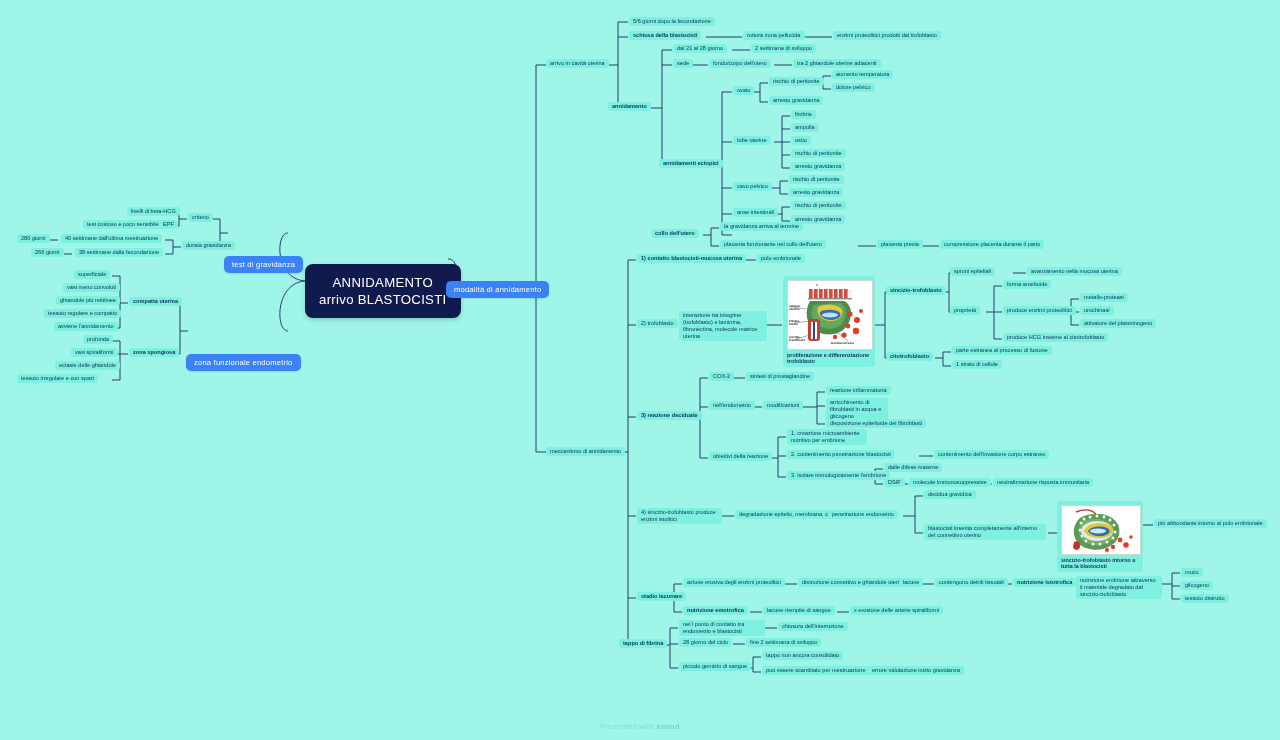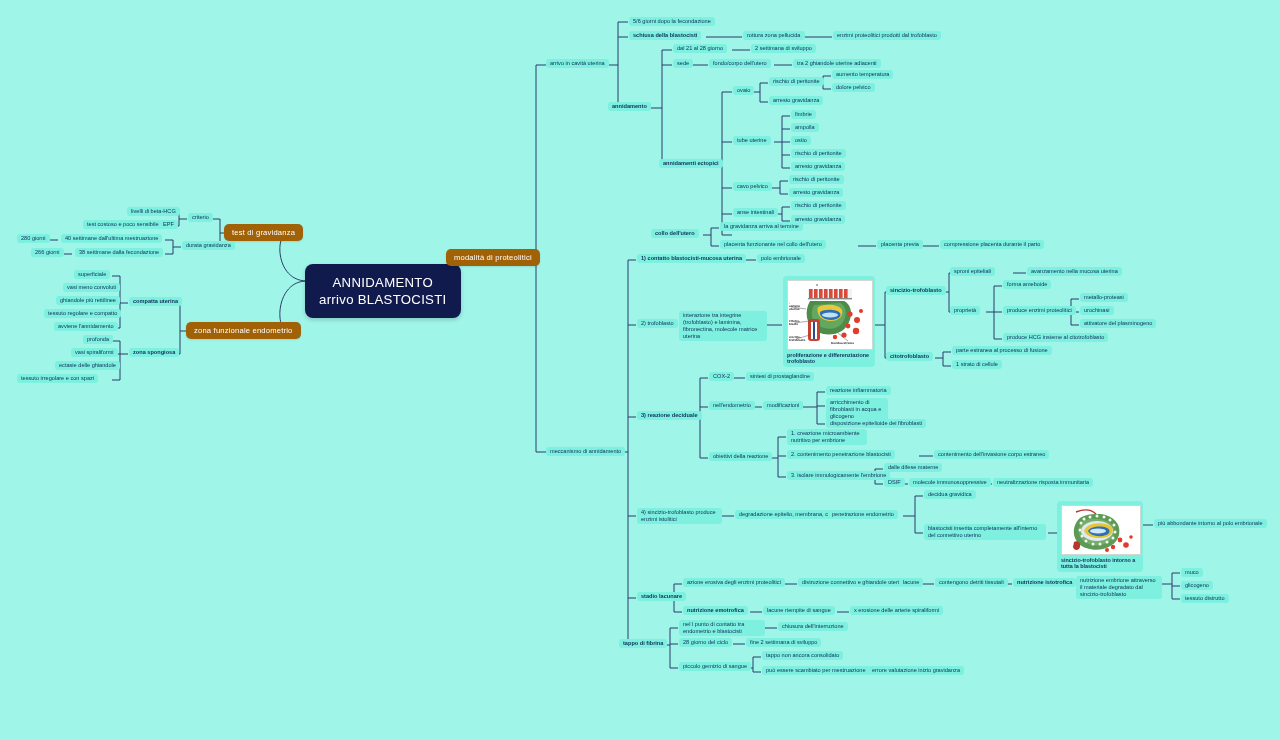--- a/index.html
+++ b/index.html
@@ -25,27 +25,28 @@
     background:#7df0df;
     border-radius:3px;
     padding:1px 4px;
     font-size:5.6px;
   }
   .n-leaf.wrap{white-space:normal;}
   .n-bold{font-weight:bold;}
 
   
   .n-branch{
-    background:#a16207;
+    background:#3b82f6;
     color:#ffffff;
     border-radius:5px;
     padding:4px 8px;
     font-size:7.6px;
     letter-spacing:.2px;
     box-shadow:0 1px 2px rgba(0,0,0,.10);
+    margin-top:32px;
   }
 
   
   .n-central{
     background:#111a4d;
     color:#ffffff;
     border-radius:8px;
     padding:10px 14px;
     font-size:13.2px;
     text-align:center;
@@ -290,21 +291,21 @@
       <path d="M120 367 L 112 367"></path>
       <path d="M120 380 L 112 380"></path>
     </g>
   </svg>
 
   <div class="node n-central" style="left:305px;top:264px;">
     <div>ANNIDAMENTO</div>
     <div>arrivo BLASTOCISTI</div>
   </div>
 
-  <div class="node n-branch" style="left:446px;top:249px;">modalità di proteolitici</div>
+  <div class="node n-branch" style="left:446px;top:249px;">modalità di annidamento</div>
   <div class="node n-branch" style="left:224px;top:224px;">test di gravidanza</div>
   <div class="node n-branch" style="left:186px;top:322px;text-align:center;">zona funzionale endometrio</div>
 
   <div class="node n-leaf" style="left:188px;top:213px;">criterio</div>
   <div class="node n-leaf" style="left:127px;top:207px;">livelli di beta-HCG</div>
   <div class="node n-leaf" style="left:83px;top:220px;">test costoso e poco sensibile</div>
   <div class="node n-leaf" style="left:159px;top:220px;">EPF</div>
   <div class="node n-leaf" style="left:182px;top:241px;">durata gravidanza</div>
   <div class="node n-leaf" style="left:17px;top:234px;">280 giorni</div>
   <div class="node n-leaf" style="left:61px;top:234px;">40 settimane dall'ultima mestruazione</div>
@@ -537,14 +538,17 @@
   <div class="node n-leaf n-bold" style="left:619px;top:639px;">tappo di fibrina</div>
   <div class="node n-leaf wrap" style="left:679px;top:620px;width:86px;">nel l punto di contatto tra endometrio e blastocisti</div>
   <div class="node n-leaf" style="left:778px;top:622px;">chiusura dell'interruzione</div>
   <div class="node n-leaf" style="left:679px;top:638px;">28 giorno del ciclo</div>
   <div class="node n-leaf" style="left:746px;top:638px;">fine 2 settimana di sviluppo</div>
   <div class="node n-leaf" style="left:679px;top:662px;">piccolo gemizio di sangue</div>
   <div class="node n-leaf" style="left:762px;top:651px;">tappo non ancora consolidato</div>
   <div class="node n-leaf" style="left:762px;top:666px;">può essere scambiato per mestruazione</div>
   <div class="node n-leaf" style="left:868px;top:666px;">errore valutazione inizio gravidanza</div>
 
+  <div class="watermark">
+    <span>Presented with </span><b>xmind</b>
+  </div>
 
 </div>
 
 </body></html>

